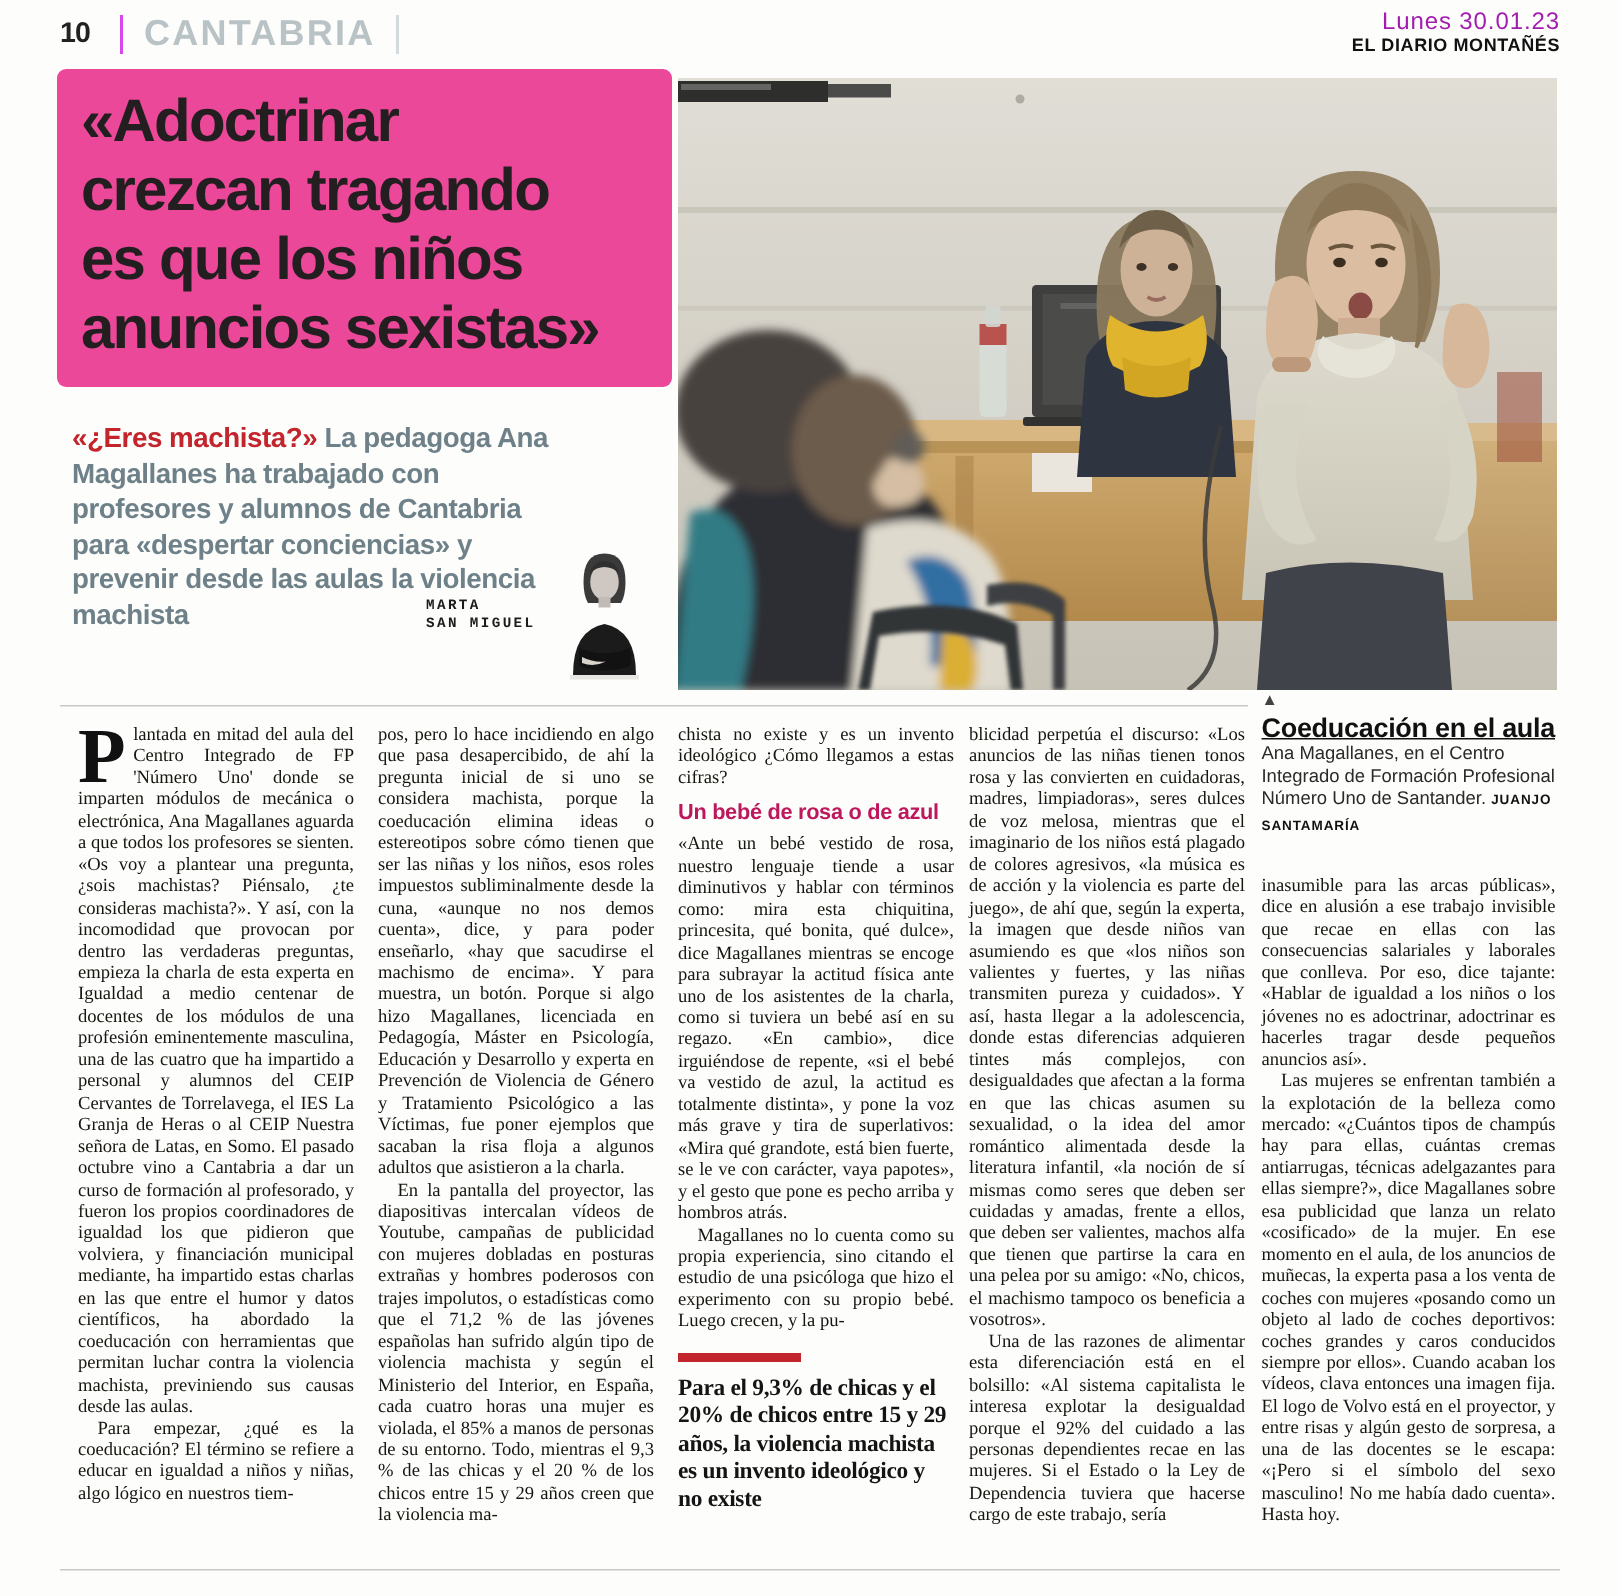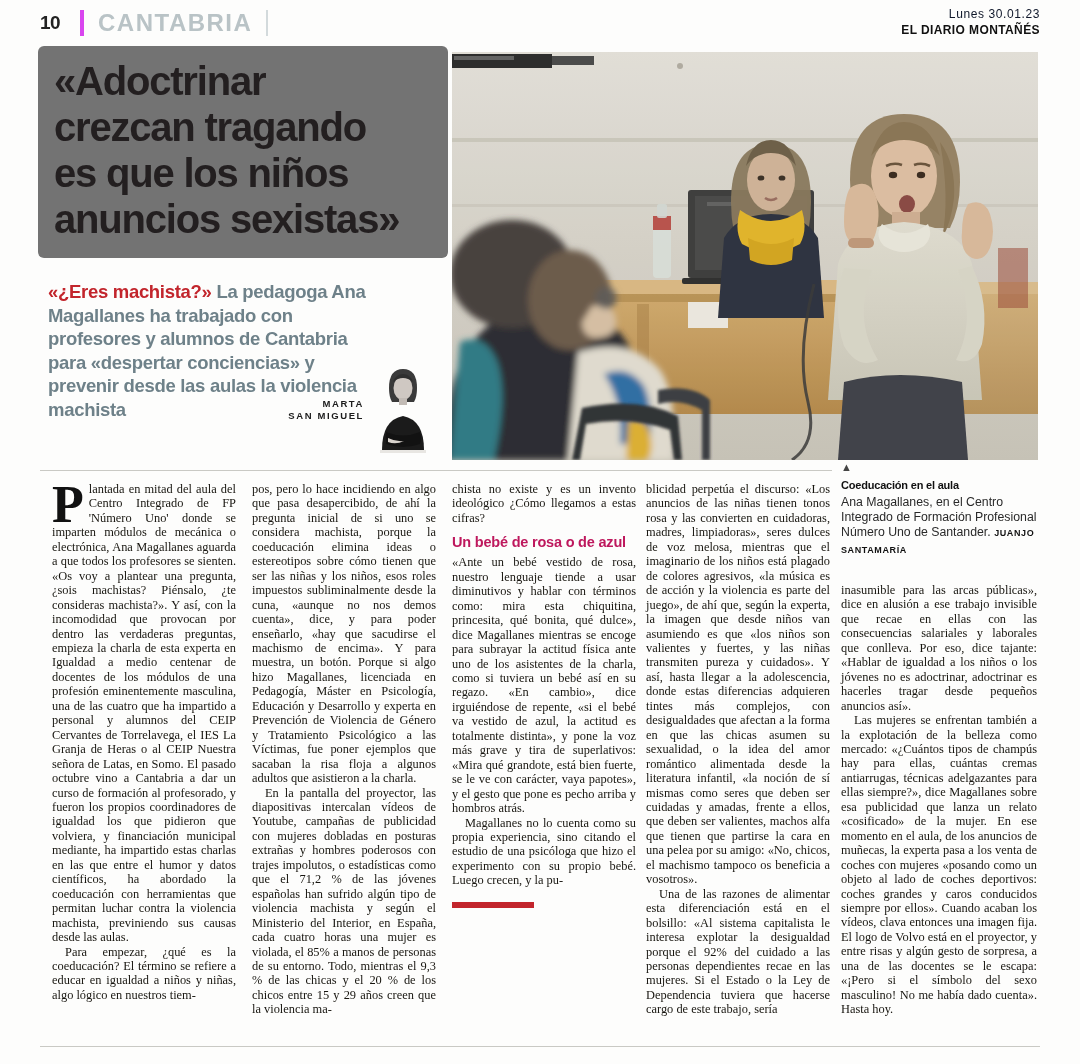--- a/index.html
+++ b/index.html
@@ -20,43 +20,43 @@
   .folio{
     position:absolute;left:0;top:4px;
     font-family:"Liberation Sans",sans-serif;font-weight:700;
     font-size:19px;color:#222;letter-spacing:-0.5px;
   }
   .section-name{
     position:absolute;left:40px;top:2px;
     font-family:"Liberation Sans",sans-serif;font-weight:700;
     font-size:24px;letter-spacing:1.5px;color:#b9c3c6;
     padding:0 14px;
-    border-left:4px solid #d946ef;border-right:2px solid #d3dadc;
+    border-left:2px solid #d946ef;border-right:2px solid #d3dadc;
     line-height:26px;
   }
   .mh-right{position:absolute;right:0;top:0;text-align:right;}
   .mh-date{
-    font-family:"Liberation Sans",sans-serif;font-size:12px;color:#0f172a;
+    font-family:"Liberation Sans",sans-serif;font-size:16px;color:#a21caf;
     letter-spacing:.6px;line-height:13px;
   }
   .mh-title{
     font-family:"Liberation Sans",sans-serif;font-weight:700;font-size:12px;
     letter-spacing:.4px;color:#111;line-height:18px;
   }
   .watermark{
     position:absolute;left:430px;top:2px;width:420px;height:50px;
     font-family:"Liberation Sans",sans-serif;font-weight:700;font-size:40px;
     color:rgba(140,120,120,.10);letter-spacing:6px;white-space:nowrap;
     pointer-events:none;
   }
 
   
   .headline-box{
     position:absolute;left:38px;top:46px;width:410px;height:212px;
-    background:#737373;border-radius:6px;
+    background:#ec4899;border-radius:6px;
   }
   .headline{
     position:absolute;left:16px;top:12px;width:385px;
     font-family:"Liberation Sans",sans-serif;font-weight:700;
     font-size:40px;line-height:46px;letter-spacing:-1.2px;
     color:#231f20;
   }
   .headline .ln{display:block;}
 
   
@@ -65,43 +65,43 @@
     font-family:"Liberation Sans",sans-serif;font-weight:700;
     font-size:18.5px;line-height:23.5px;color:#6e8189;letter-spacing:-.3px;
   }
   .standfirst .kicker{color:#c2252c;}
 
   .byline-illo{
     position:absolute;left:372px;top:358px;width:62px;height:104px;
   }
   .byline-illo svg{display:block;}
   .byline-name{
-    position:absolute;left:284px;top:398px;width:80px;text-align:right;
-    font-family:Liberation Sans, sans-serif;font-weight:700;
+    position:absolute;left:284px;top:398px;width:80px;text-align:left;
+    font-family:Liberation Mono, monospace;font-weight:700;
     font-size:9.5px;line-height:12px;letter-spacing:1.6px;color:#1c1c1c;
   }
 
   
   .photo{
     position:absolute;left:452px;top:52px;width:586px;height:408px;
     overflow:hidden;background:#b9b2a6;
   }
   .photo svg{display:block;width:586px;height:408px;}
 
   
   .caption{
     position:absolute;left:841px;top:462px;width:196px;
   }
   .cap-marker{
     font-family:"Liberation Sans",sans-serif;font-size:11px;color:#444;
     line-height:11px;margin-bottom:5px;
   }
   .cap-title{
-    font-family:"Liberation Sans",sans-serif;font-weight:700;font-size:11px;
-    line-height:15px;color:#111;margin-bottom:2px;letter-spacing:-.2px;
+    font-family:"Liberation Sans",sans-serif;font-weight:700;font-size:18px;
+    line-height:15px;color:#111;margin-bottom:2px;letter-spacing:-.2px;text-decoration:underline;
   }
   .cap-text{
     font-family:"Liberation Sans",sans-serif;font-size:12.3px;line-height:15.2px;
     color:#2a2a2a;
   }
   .cap-credit{
     font-family:"Liberation Sans",sans-serif;font-weight:700;font-size:9px;
     letter-spacing:.6px;color:#111;
   }
 
@@ -364,17 +364,18 @@
 
     <div class="col col5">
       <p class="first"><span>inasumible para las arcas públicas», dice en alusión a ese trabajo invisible que recae en ellas con las consecuencias salariales y laborales que conlleva. Por eso, dice tajante: «Hablar de igualdad a los niños o los jóvenes no es adoctrinar, adoctrinar es hacerles tragar desde pequeños anuncios así».</span></p>
       <p><span>Las mujeres se enfrentan también a la explotación de la belleza como mercado: «¿Cuántos tipos de champús hay para ellas, cuántas cremas antiarrugas, técnicas adelgazantes para ellas siempre?», dice Magallanes sobre esa publicidad que lanza un relato «cosificado» de la mujer. En ese momento en el aula, de los anuncios de muñecas, la experta pasa a los venta de coches con mujeres «posando como un objeto al lado de coches deportivos: coches grandes y caros conducidos siempre por ellos». Cuando acaban los vídeos, clava entonces una imagen fija. El logo de Volvo está en el proyector, y entre risas y algún gesto de sorpresa, a una de las docentes se le escapa: «¡Pero si el símbolo del sexo masculino! No me había dado cuenta». Hasta hoy.</span></p>
     </div>
 
   </div>
 
   <div class="pullquote">
     <div class="pq-rule"></div>
+    <div class="pq-text">Para el 9,3% de chicas y el 20% de chicos entre 15 y 29 años, la violencia machista es un invento ideológico y no existe</div>
   </div>
 
   <div class="rule-bottom"></div>
 
 </div>
 
 </body></html>

